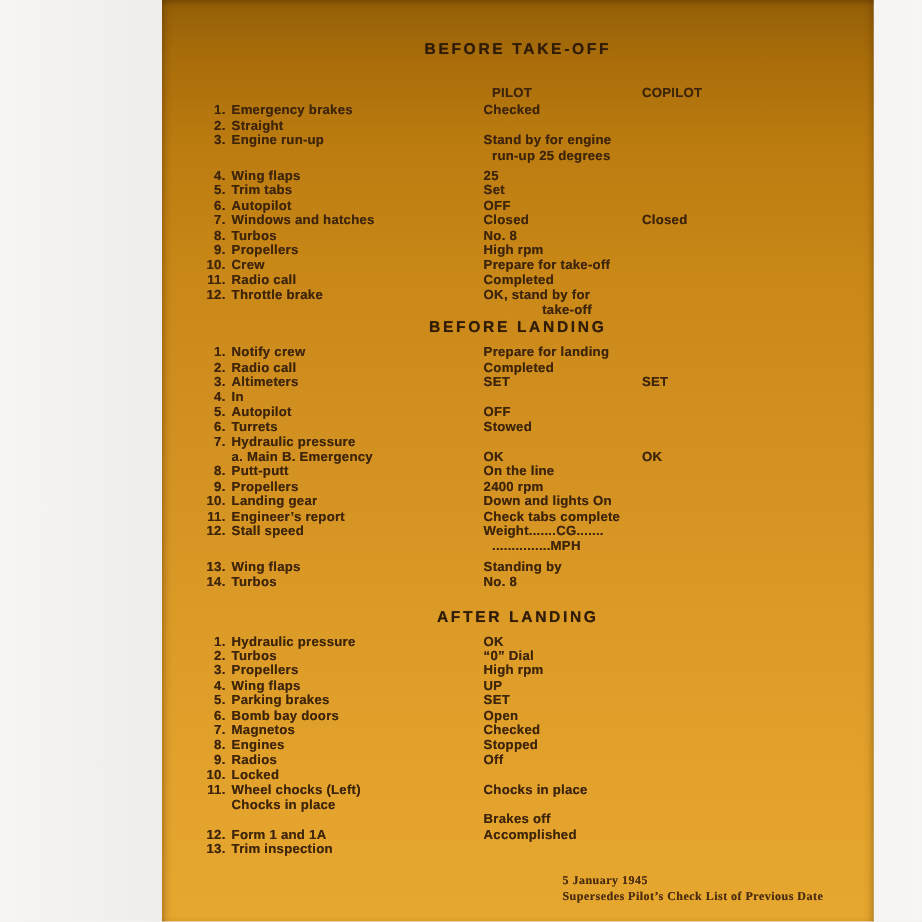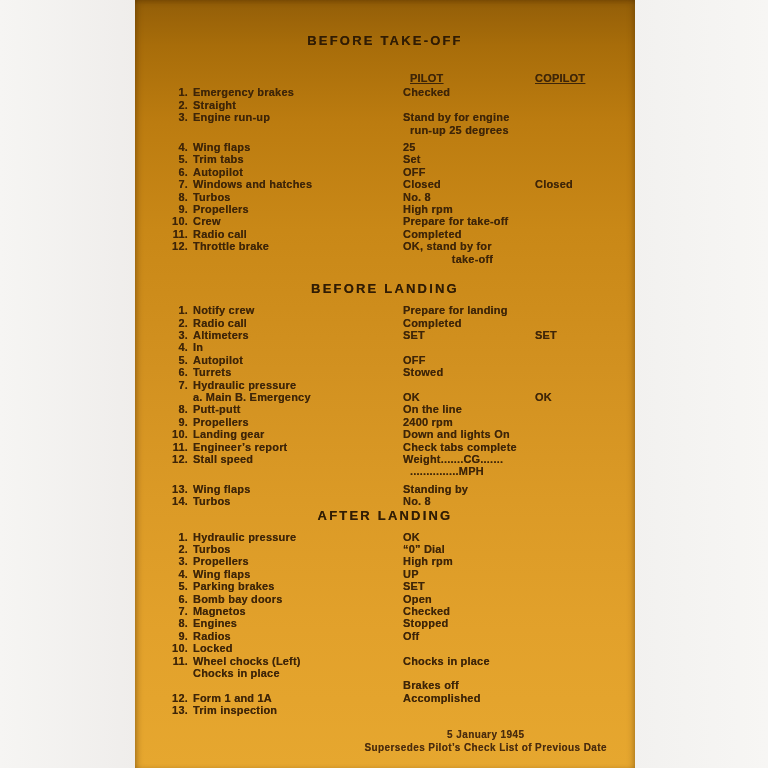--- a/index.html
+++ b/index.html
@@ -14,21 +14,21 @@
   .stage {
     position: relative;
     width: 768px;
     height: 768px;
     background: linear-gradient(90deg, #f6f5f3 0%, #efedeb 18%, #f2f1ef 82%, #f7f6f4 100%);
   }
   .doc {
     position: absolute;
     left: 135px;
     top: 0;
-    width: 500px;
+    width: 593px;
     height: 768px;
     box-sizing: border-box;
     padding-top: 33px;
     background: linear-gradient(180deg,
       #935e08 0%,
       #a86d0a 6%,
       #bc7c10 16%,
       #c98817 30%,
       #d29120 48%,
       #db9a26 65%,
@@ -43,42 +43,42 @@
   .section-title {
     text-align: center;
     font-size: 13px;
     line-height: 15px;
     font-weight: bold;
     letter-spacing: 2.2px;
     color: #301c04;
     text-shadow: 0 0 0.6px rgba(48,28,4,0.75);
     margin-bottom: 8px;
   }
-  .section:nth-child(2) { margin-top: 16px; }
-  .section:nth-child(3) { }
+  .section:nth-child(2) { }
+  .section:nth-child(3) { margin-top: 14px; }
   .row {
     display: grid;
     grid-template-columns: 22px 210px 132px 1fr;
     padding-left: 36px;
     font-size: 11px;
     line-height: 12.4px;
     font-weight: bold;
     letter-spacing: 0.2px;
     text-shadow: 0 0 0.5px rgba(62,37,8,0.7);
   }
   .row .num { text-align: right; padding-right: 5px; }
-  .row.col-head { margin: 24px 0 2px 0; text-decoration: underline; }
+  .row.col-head { margin: 24px 0 2px 0; }
   .row.col-head .pilot { padding-left: 7px; }
   .spacer { width: 100%; }
   .footer {
     position: absolute;
-    right: 28px;
+    right: 42px;
     bottom: 14px;
-    text-align: center;
-    font-family: Liberation Sans, sans-serif;
+    text-align: left;
+    font-family: Liberation Serif, serif;
     font-size: 10px;
     line-height: 12.5px;
     font-weight: bold;
     letter-spacing: 0.4px;
     color: #4a2c0e;
     text-shadow: 0 0 0.5px rgba(74,44,14,0.6);
   }
 </style>
 </head>
 <body>

